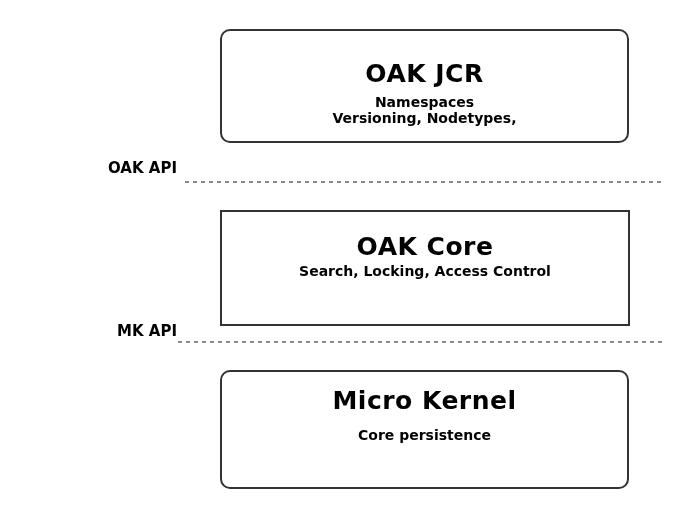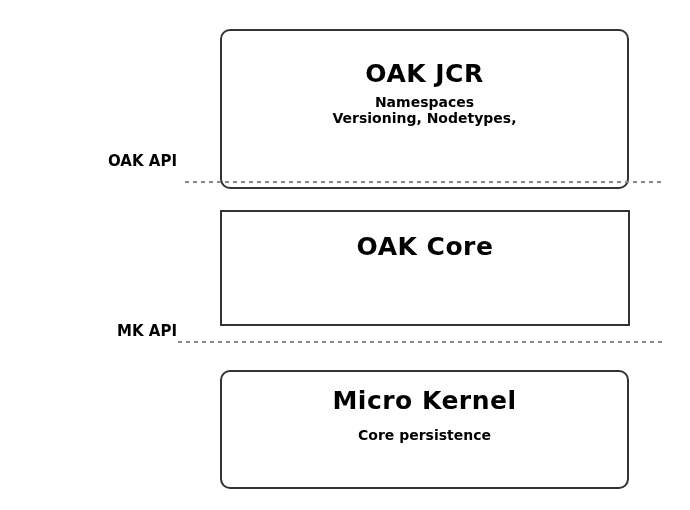--- a/index.html
+++ b/index.html
@@ -34,40 +34,40 @@
     font-size: 25px;
     font-weight: bold;
     line-height: 30px;
     letter-spacing: 0.5px;
   }
   .box-subtitle {
     font-size: 14px;
     font-weight: bold;
     line-height: 16px;
   }
-  #box-oak-jcr { left: 220px; top: 29px; width: 409px; height: 160px; }
+  #box-oak-jcr { left: 220px; top: 29px; width: 409px; height: 114px; }
   #box-oak-jcr .box-title { margin-top: 28px; }
   #box-oak-jcr .box-subtitle { margin-top: 5px; }
 
   #box-oak-core { left: 220px; top: 210px; width: 410px; height: 116px; }
   #box-oak-core .box-title { margin-top: 20px; }
   #box-oak-core .box-subtitle { margin-top: 1px; }
 
   #box-micro-kernel { left: 220px; top: 370px; width: 409px; height: 119px; }
   #box-micro-kernel .box-title { margin-top: 14px; }
   #box-micro-kernel .box-subtitle { margin-top: 11px; }
 
   .api-label {
     position: absolute;
     font-size: 15px;
     font-weight: bold;
     line-height: 18px;
     white-space: nowrap;
   }
-  #label-oak-api { left: 108px; top: 152px; }
+  #label-oak-api { left: 108px; top: 159px; }
   #label-mk-api  { left: 117px; top: 322px; }
 
   .dashed-line {
     position: absolute;
     height: 2px;
     background: repeating-linear-gradient(
       to right,
       var(--dash, #8a8a8a) 0 4px,
       transparent 4px 8px
     );
@@ -86,20 +86,23 @@
       <div>Namespaces</div>
       <div>Versioning, Nodetypes,</div>
     </div>
   </div>
 
   <div class="api-label" id="label-oak-api">OAK API</div>
   <div class="dashed-line" id="divider-oak-api"></div>
 
   <div class="box" id="box-oak-core">
     <div class="box-title">OAK Core</div>
+    <div class="box-subtitle">
+      <div>Search, Locking, Access Control</div>
+    </div>
   </div>
 
   <div class="api-label" id="label-mk-api">MK API</div>
   <div class="dashed-line" id="divider-mk-api"></div>
 
   <div class="box rounded" id="box-micro-kernel">
     <div class="box-title">Micro Kernel</div>
     <div class="box-subtitle">
       <div>Core persistence</div>
     </div>

